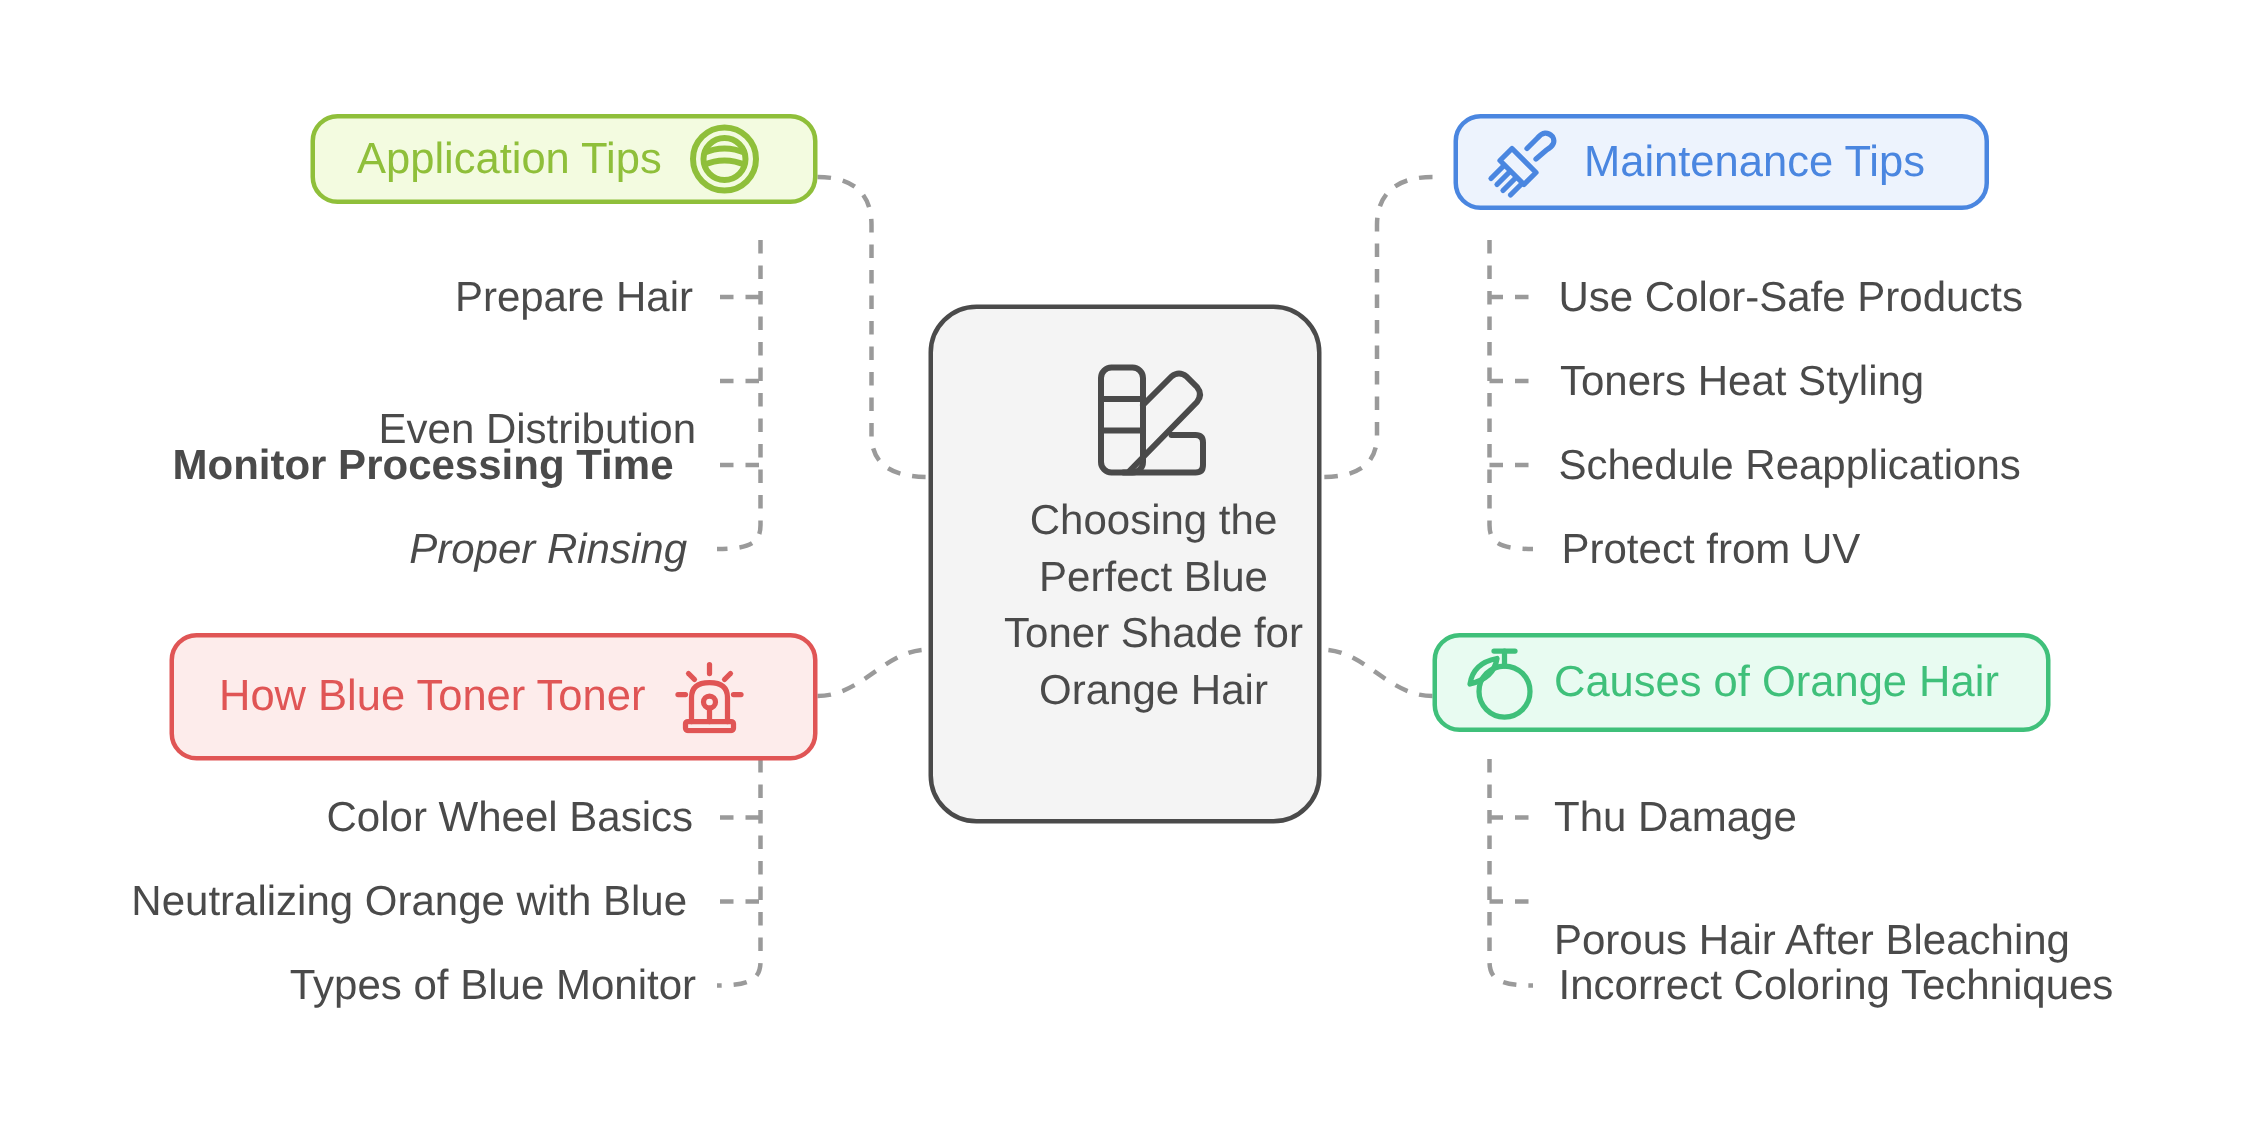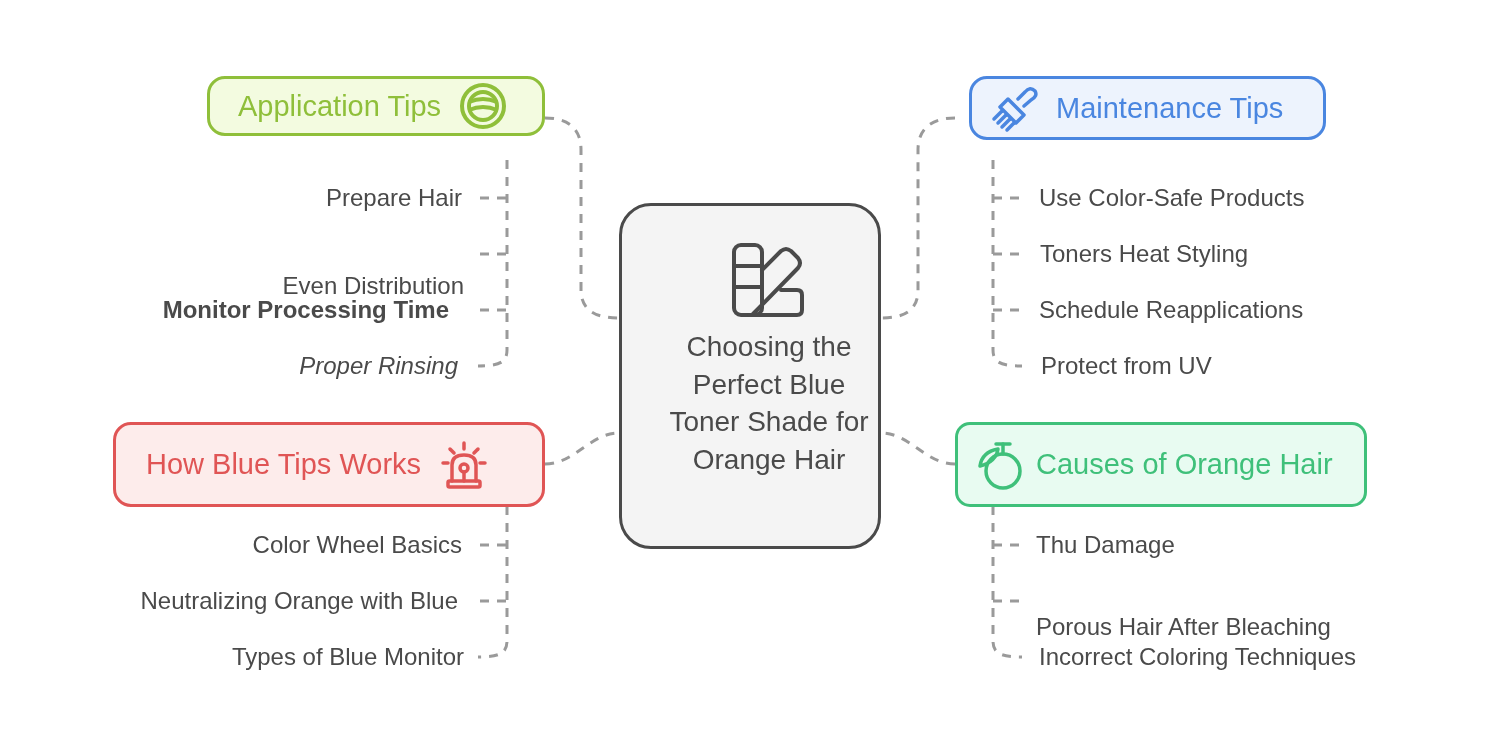--- a/index.html
+++ b/index.html
@@ -6,21 +6,21 @@
   body { width:1500px; height:752px; position:relative; overflow:hidden;
          font-family:"Liberation Sans", "DejaVu Sans", sans-serif; }
   .connectors { position:absolute; left:0; top:0; width:1500px; height:752px; pointer-events:none; }
   .node { position:absolute; box-sizing:border-box; border-radius:18px; border:3px solid; display:flex; align-items:center; }
   .node .label { font-size:29px; white-space:nowrap; }
   .node svg { flex:0 0 auto; }
   .center { position:absolute; left:619px; top:203px; width:262px; height:346px; box-sizing:border-box;
             border:3px solid #4a4a4a; border-radius:32px; background:#f4f4f4;
             display:flex; flex-direction:column; align-items:center;padding-left:38px; }
   .center .title { margin-top:10px; font-size:28px; line-height:37.5px; color:#4a4a4a; text-align:center; width:200px; }
-  .item { position:absolute; font-size:24px; color:#4a4a4a; white-space:nowrap; line-height:34px; }
+  .item { position:absolute; font-size:28px; color:#4a4a4a; white-space:nowrap; line-height:34px; }
   .item.right { text-align:right; }
 </style>
 </head>
 <body>
 
 <svg class="connectors" viewBox="0 0 1500 752">
   <g fill="none" stroke="#9a9a9a" stroke-width="3" stroke-dasharray="9 8" stroke-linecap="butt">
 
     <path d="M545 118 C 570 118, 581 130, 581 150 L 581 290 C 581 310, 595 318, 619 318"></path>
 
@@ -83,37 +83,37 @@
       <line x1="12" y1="28" x2="4" y2="36"></line>
       <line x1="16" y1="32" x2="8" y2="40"></line>
       <line x1="20" y1="36" x2="12" y2="44"></line>
       <line x1="24" y1="40" x2="17" y2="47"></line>
     </g>
   </svg>
   <span class="label" style="color:#4a86e0;">Maintenance Tips</span>
 </div>
 
 <div class="node" style="left:113px; top:422px; width:432px; height:85px; border-color:#e05555; background:#fdeceb; padding-left:30px;">
-  <span class="label" style="color:#e05555;">How Blue Tips Works</span>
+  <span class="label" style="color:#e05555;">How Blue Toner Toner</span>
   <svg width="46" height="48" viewBox="0 0 46 48" style="margin-left:20px">
     <g fill="none" stroke="#e05555" stroke-width="3.5" stroke-linecap="round" stroke-linejoin="round">
       <line x1="23" y1="2" x2="23" y2="8"></line>
       <line x1="9" y1="8" x2="13" y2="12"></line>
       <line x1="37" y1="8" x2="33" y2="12"></line>
       <line x1="2" y1="22" x2="7" y2="22"></line>
       <line x1="39" y1="22" x2="44" y2="22"></line>
       <path d="M11 40 L 11 24 Q 11 14 23 14 Q 35 14 35 24 L 35 40"></path>
       <circle cx="23" cy="27" r="4"></circle>
       <line x1="23" y1="31" x2="23" y2="40"></line>
       <rect x="7" y="40" width="32" height="6" rx="1.5"></rect>
     </g>
   </svg>
 </div>
 
-<div class="node" style="left:955px; top:422px; width:412px; height:85px; border-color:#3fc07a; background:#e8fbf1; padding-left:18px;border-radius:15px;">
+<div class="node" style="left:955px; top:422px; width:412px; height:66px; border-color:#3fc07a; background:#e8fbf1; padding-left:18px;">
   <svg width="48" height="50" viewBox="0 0 48 50" style="margin-right:12px">
     <g fill="none" stroke="#3fc07a" stroke-width="3.5" stroke-linecap="round" stroke-linejoin="round">
       <line x1="20" y1="4" x2="34" y2="4"></line>
       <line x1="27" y1="4" x2="27" y2="14"></line>
       <circle cx="27" cy="31" r="17"></circle>
       <path d="M4 26 Q 6 12 22 9 Q 20 22 4 26 Z"></path>
     </g>
   </svg>
   <span class="label" style="color:#3fc07a;">Causes of Orange Hair</span>
 </div>

